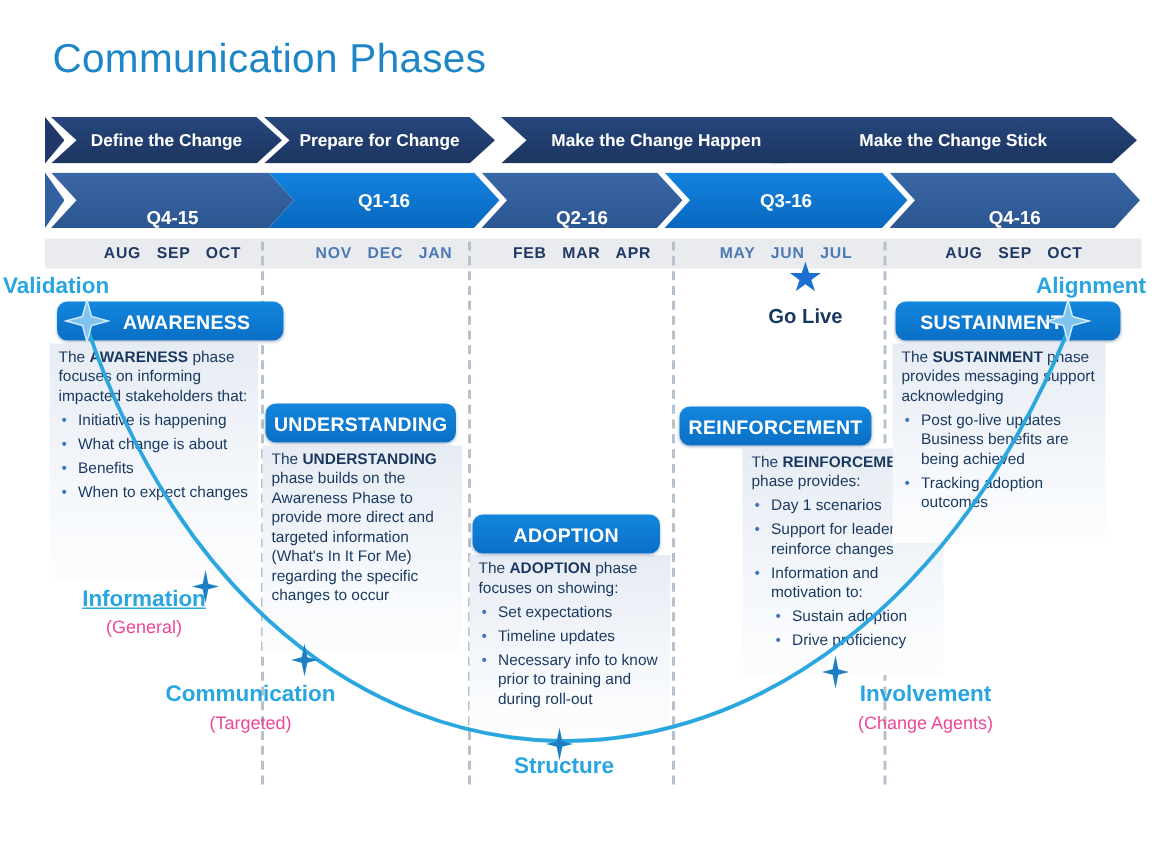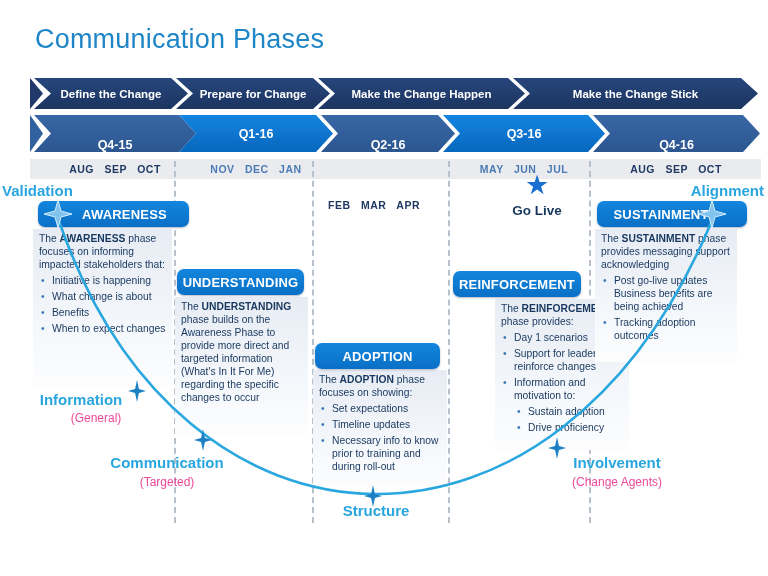--- a/index.html
+++ b/index.html
@@ -60,21 +60,21 @@
 
   <div class="title">Communication Phases</div>
 
   <div class="stub row1" style="left:30px;width:13px;background:#21396A;"></div>
   <div class="arrow row1" style="left:34px;width:154px;">
       <span>Define the Change</span>
     </div>
   <div class="arrow row1" style="left:176px;width:154px;">
       <span>Prepare for Change</span>
     </div>
-  <div class="arrow row1" style="left:318px;width:207px;text-align:center;">
+  <div class="arrow row1" style="left:334px;width:207px;text-align:center;">
       <span>Make the Change Happen</span>
     </div>
   <div class="arrow row1" style="left:513px;width:245px;">
       <span>Make the Change Stick</span>
     </div>
 
   <div class="stub row2" style="left:30px;width:13px;background:#31619E;"></div>
   <div class="arrow row2 mid" style="left:34px;width:162px;">
       <span>Q4-15</span>
     </div>
@@ -87,21 +87,21 @@
   <div class="arrow row2 hl" style="left:443px;width:162px;">
       <span>Q3-16</span>
     </div>
   <div class="arrow row2 mid" style="left:593px;width:167px;">
       <span>Q4-16</span>
     </div>
 
   <div class="monthbar"></div>
   <div class="month" style="left:45px;">AUG SEP OCT</div>
   <div class="month muted" style="left:186px;">NOV DEC JAN</div>
-  <div class="month" style="left:304px;margin-top:36px;">FEB MAR APR</div>
+  <div class="month" style="left:318px;">FEB MAR APR</div>
   <div class="month muted" style="left:454px;">MAY JUN JUL</div>
   <div class="month" style="left:606px;">AUG SEP OCT</div>
 
   <div class="divider" style="left:174px;"></div>
   <div class="divider" style="left:312px;"></div>
   <div class="divider" style="left:448px;"></div>
   <div class="divider" style="left:589px;"></div>
 
   <div class="cyan-big" style="left:2px;top:182px;">Validation</div>
   <div class="cyan-big" style="right:4px;top:182px;">Alignment</div>
@@ -162,21 +162,21 @@
     <ul>
       <li>Post go-live updates
 Business benefits are being achieved</li>
       <li>Tracking adoption outcomes</li>
     </ul>
   </div>
 
   <div class="golive-star">★</div>
   <div class="golive-label">Go Live</div>
 
-  <div class="cyan-big ctr" style="left:1px;top:391px;">Information</div>
+  <div class="cyan-big ctr" style="left:16px;top:391px;text-decoration:underline;">Information</div>
   <div class="cyan-sub ctr" style="left:16px;top:411px;">(General)</div>
   <div class="cyan-big ctr" style="left:87px;top:454px;">Communication</div>
   <div class="cyan-sub ctr" style="left:87px;top:475px;">(Targeted)</div>
   <div class="cyan-big ctr" style="left:537px;top:454px;">Involvement</div>
   <div class="cyan-big ctr" style="left:296px;top:502px;">Structure</div>
   <div class="cyan-sub ctr" style="left:537px;top:475px;">(Change Agents)</div>
 
   <svg class="overlay" width="768" height="576" viewBox="0 0 768 576">
     <path d="M 58,218 C 180,580 560,592 713,218" fill="none" stroke="#2AA7DF" stroke-width="2.6"></path>
     <g fill="#1C7FC4">

